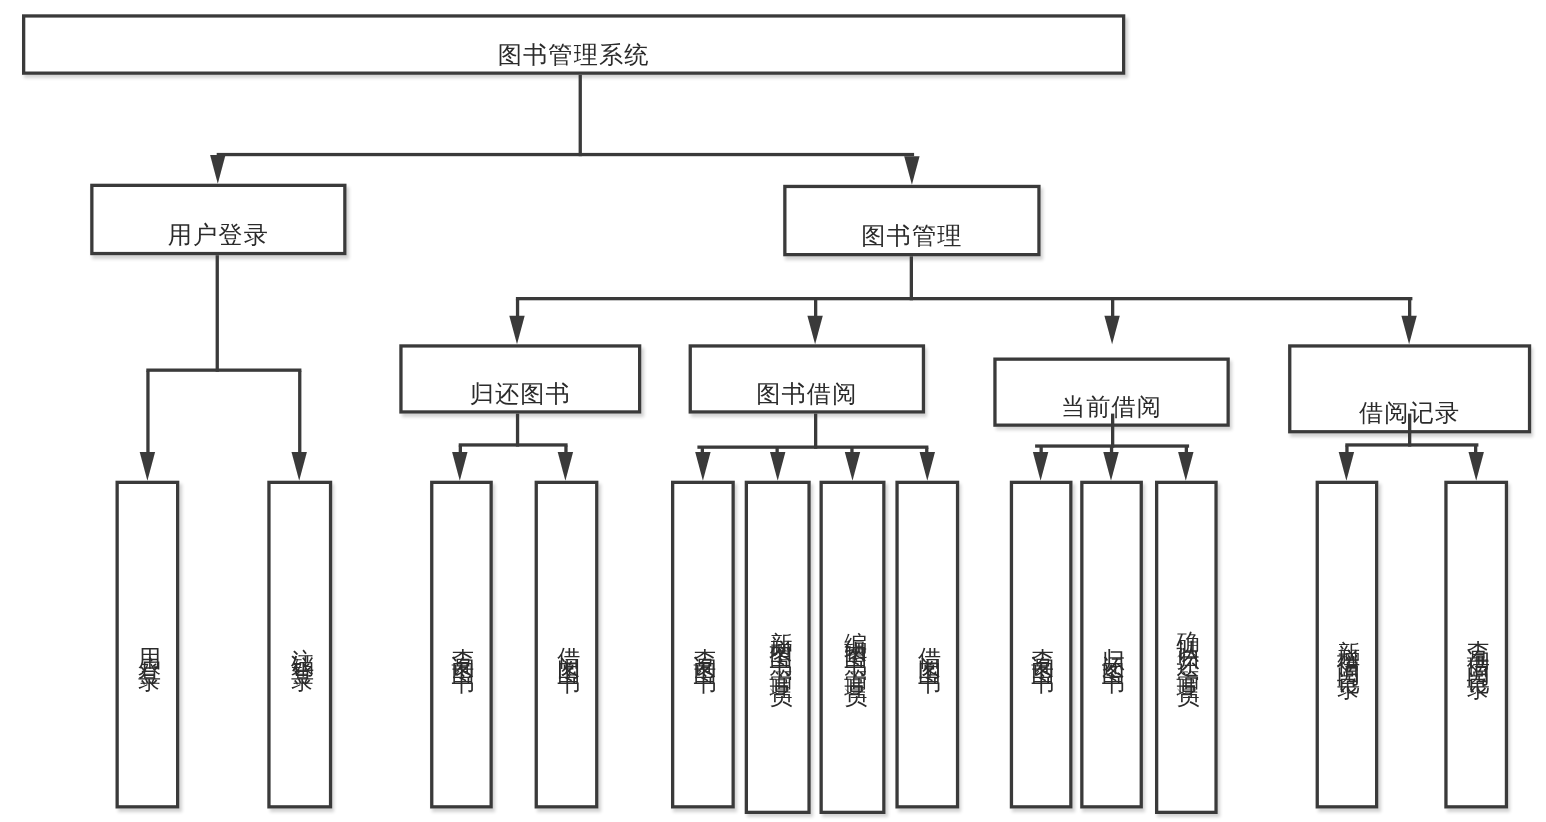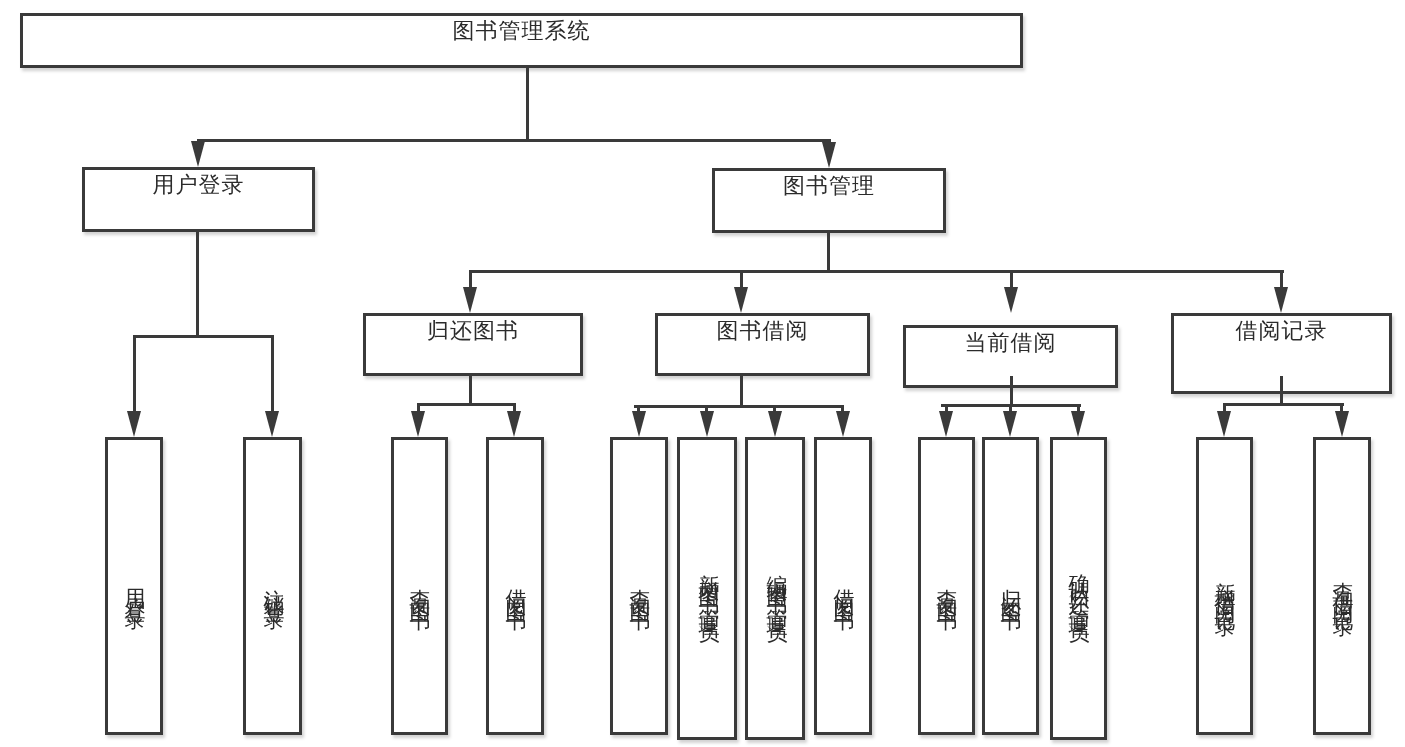--- a/index.html
+++ b/index.html
@@ -18,21 +18,21 @@
     background: var(--background);
     overflow: hidden;
   }
   
   .box {
     position: absolute;
     background: #fff;
     border: 3px solid var(--line);
     box-shadow: 2px 3px 3px rgba(0,0,0,0.18);
     display: flex;
-    align-items: flex-start;
+    align-items: flex-end;
     justify-content: center;
     color: var(--text);
     font-size: 22px;
     letter-spacing: 1px;
     white-space: nowrap;
   }
   
   .vbox {
     position: absolute;
     background: #fff;
@@ -106,21 +106,21 @@
   <div class="ln" style="left:1010px; top:272px; width:3px; height:18px;"></div>
   <div class="ln" style="left:1280px; top:272px; width:3px; height:18px;"></div>
   <div class="arr" style="left:463px; top:287px;"></div>
   <div class="arr" style="left:734px; top:287px;"></div>
   <div class="arr" style="left:1004px; top:287px;"></div>
   <div class="arr" style="left:1274px; top:287px;"></div>
 
   <div class="box" style="left:363px; top:313px; width:220px; height:63px;">
     <span>归还图书</span>
   </div>
-  <div class="box" style="left:655px; top:313px; width:215px; height:63px;">
+  <div class="box" style="left:626px; top:313px; width:215px; height:63px;">
     <span>图书借阅</span>
   </div>
   <div class="box" style="left:903px; top:313px; width:215px; height:63px;margin-top:12px;">
     <span>当前借阅</span>
   </div>
   <div class="box" style="left:1171px; top:313px; width:221px; height:81px;">
     <span>借阅记录</span>
   </div>
 
   <div class="ln" style="left:469px; top:376px; width:3px; height:30px;"></div>

